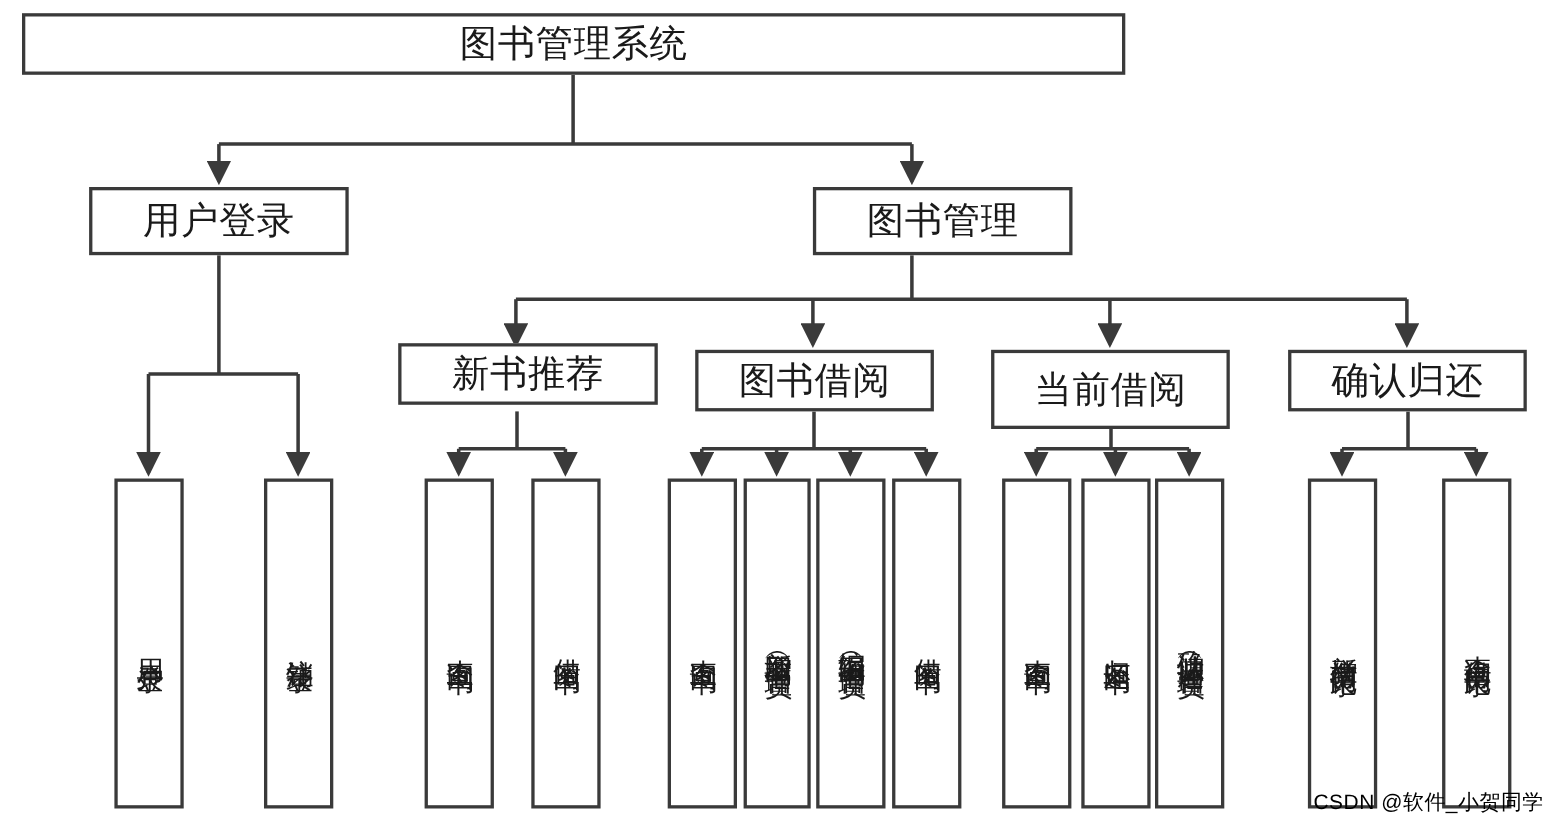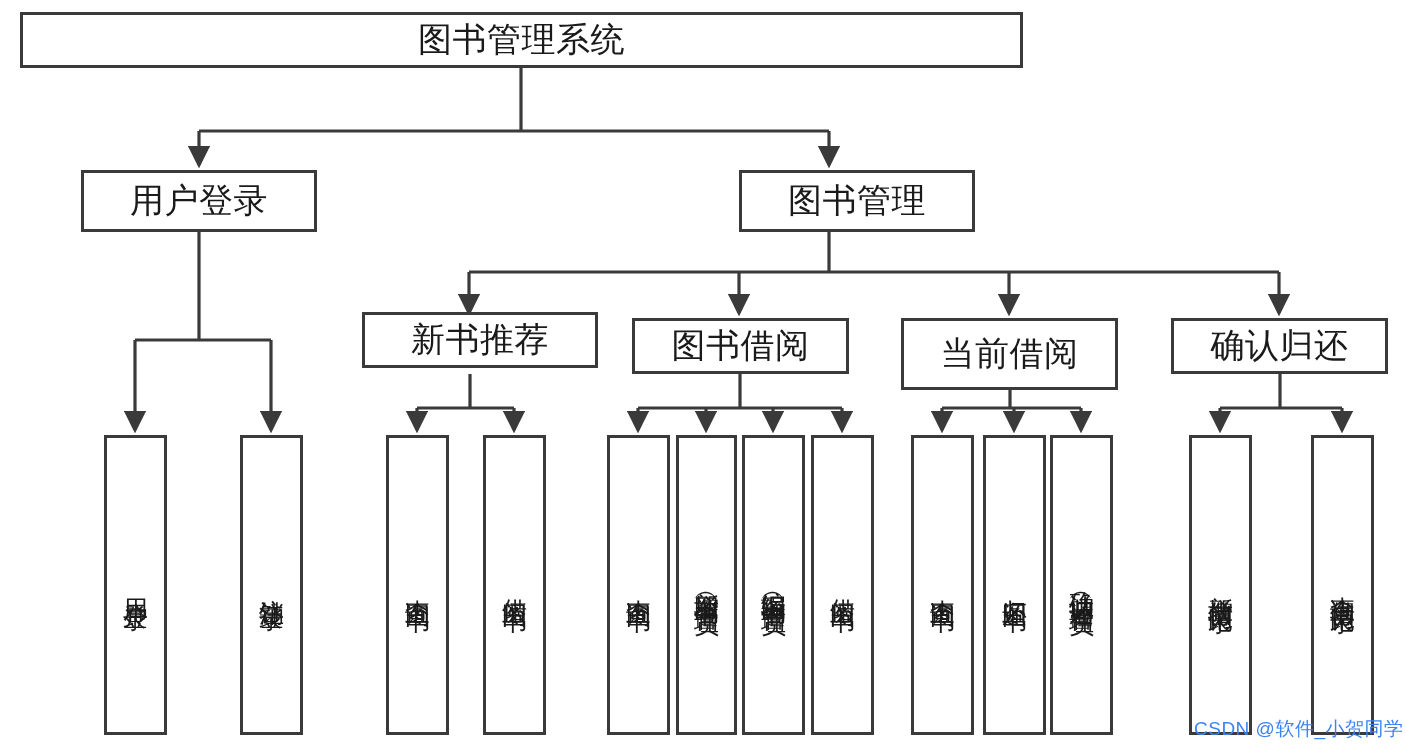--- a/index.html
+++ b/index.html
@@ -47,21 +47,21 @@
     text-orientation: upright;
     font-size: 25px;
     line-height: 1.08;
     letter-spacing: 3px;
     white-space: nowrap;
     color: #1a1a1a;
   }
   .watermark {
     position: absolute;
     font-size: 19px;
-    color: #3b82f6;
+    color: #000000;
     white-space: nowrap;
     letter-spacing: 0.5px;
   }
 </style>
 </head>
 <body>
 
 <div id="canvas">
 
   <svg class="connectors" viewBox="0 0 1405 747">

